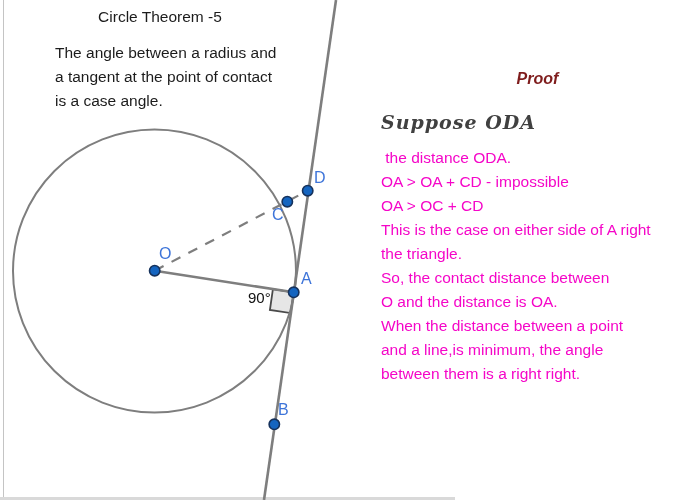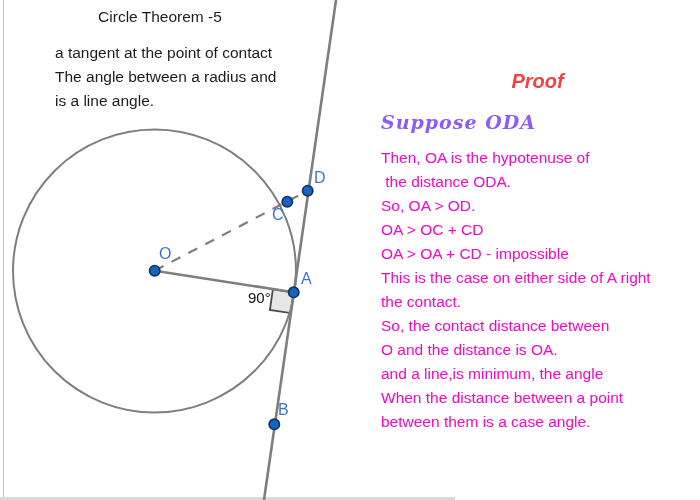--- a/index.html
+++ b/index.html
@@ -13,26 +13,26 @@
   .gtitle{
     position:absolute;left:30px;top:8px;width:260px;text-align:center;
     font-size:15.5px;color:#1c1c1c;
   }
   .theorem{
     position:absolute;left:55px;top:41px;width:280px;
     font-size:15.5px;line-height:24px;color:#1c1c1c;
   }
   .proof-heading{
     position:absolute;left:430px;top:70px;width:215px;text-align:center;
-    font-size:20px;font-weight:bold;font-style:italic;color:#ef4444;
+    font-size:16px;font-weight:bold;font-style:italic;color:#7f1d1d;
   }
   .suppose{
     position:absolute;left:381px;top:111px;
     font-family:"DejaVu Serif",serif;font-weight:bold;font-style:italic;
-    font-size:19px;color:#8b5cf6;letter-spacing:1px;
+    font-size:19px;color:#404040;letter-spacing:1px;
   }
   .proof-body{
     position:absolute;left:381px;top:146px;width:310px;
     font-size:15.5px;line-height:24px;color:#F506C8;
   }
   .proof-line{white-space:pre;}
 
   svg text{font-family:"Liberation Sans",sans-serif;}
   .pt-label{fill:#3D74D9;font-size:16px;}
   .angle-label{fill:#111111;font-size:15px;}
@@ -41,41 +41,39 @@
 <body>
 
 <div id="stage">
 
   <div class="left-border"></div>
   <div class="bottom-border"></div>
 
   <div class="gtitle">Circle Theorem -5</div>
 
   <div class="theorem">
+    <div class="proof-line">The angle between a radius and</div>
     <div class="proof-line">a tangent at the point of contact</div>
-    <div class="proof-line">The angle between a radius and</div>
-    <div class="proof-line">is a line angle.</div>
+    <div class="proof-line">is a case angle.</div>
   </div>
 
   <div class="proof-heading">Proof</div>
   <div class="suppose">Suppose ODA</div>
 
   <div class="proof-body">
-    <div class="proof-line">Then, OA is the hypotenuse of</div>
     <div class="proof-line"> the distance ODA.</div>
-    <div class="proof-line">So, OA &gt; OD.</div>
+    <div class="proof-line">OA &gt; OA + CD - impossible</div>
     <div class="proof-line">OA &gt; OC + CD</div>
-    <div class="proof-line">OA &gt; OA + CD - impossible</div>
     <div class="proof-line">This is the case on either side of A right</div>
-    <div class="proof-line">the contact.</div>
+    <div class="proof-line">the triangle.</div>
     <div class="proof-line">So, the contact distance between</div>
     <div class="proof-line">O and the distance is OA.</div>
+    <div class="proof-line">When the distance between a point</div>
     <div class="proof-line">and a line,is minimum, the angle</div>
-    <div class="proof-line">When the distance between a point</div>
-    <div class="proof-line">between them is a case angle.</div>
+    <div class="proof-line">between them is a right right.</div>
   </div>
 
   <svg width="700" height="500" viewBox="0 0 700 500" style="position:absolute;left:0;top:0;">
 
     <polygon points="293.7,292.3 272.9,289.2 269.9,310.0 290.7,313.1" fill="#E6E6E6" stroke="#4A4A4A" stroke-width="1.8"></polygon>
 
     <circle cx="154.5" cy="271" r="141.5" fill="none" stroke="#7E7E7E" stroke-width="2"></circle>
 
     <line x1="336" y1="0" x2="264" y2="500" stroke="#7E7E7E" stroke-width="2.6"></line>
 

